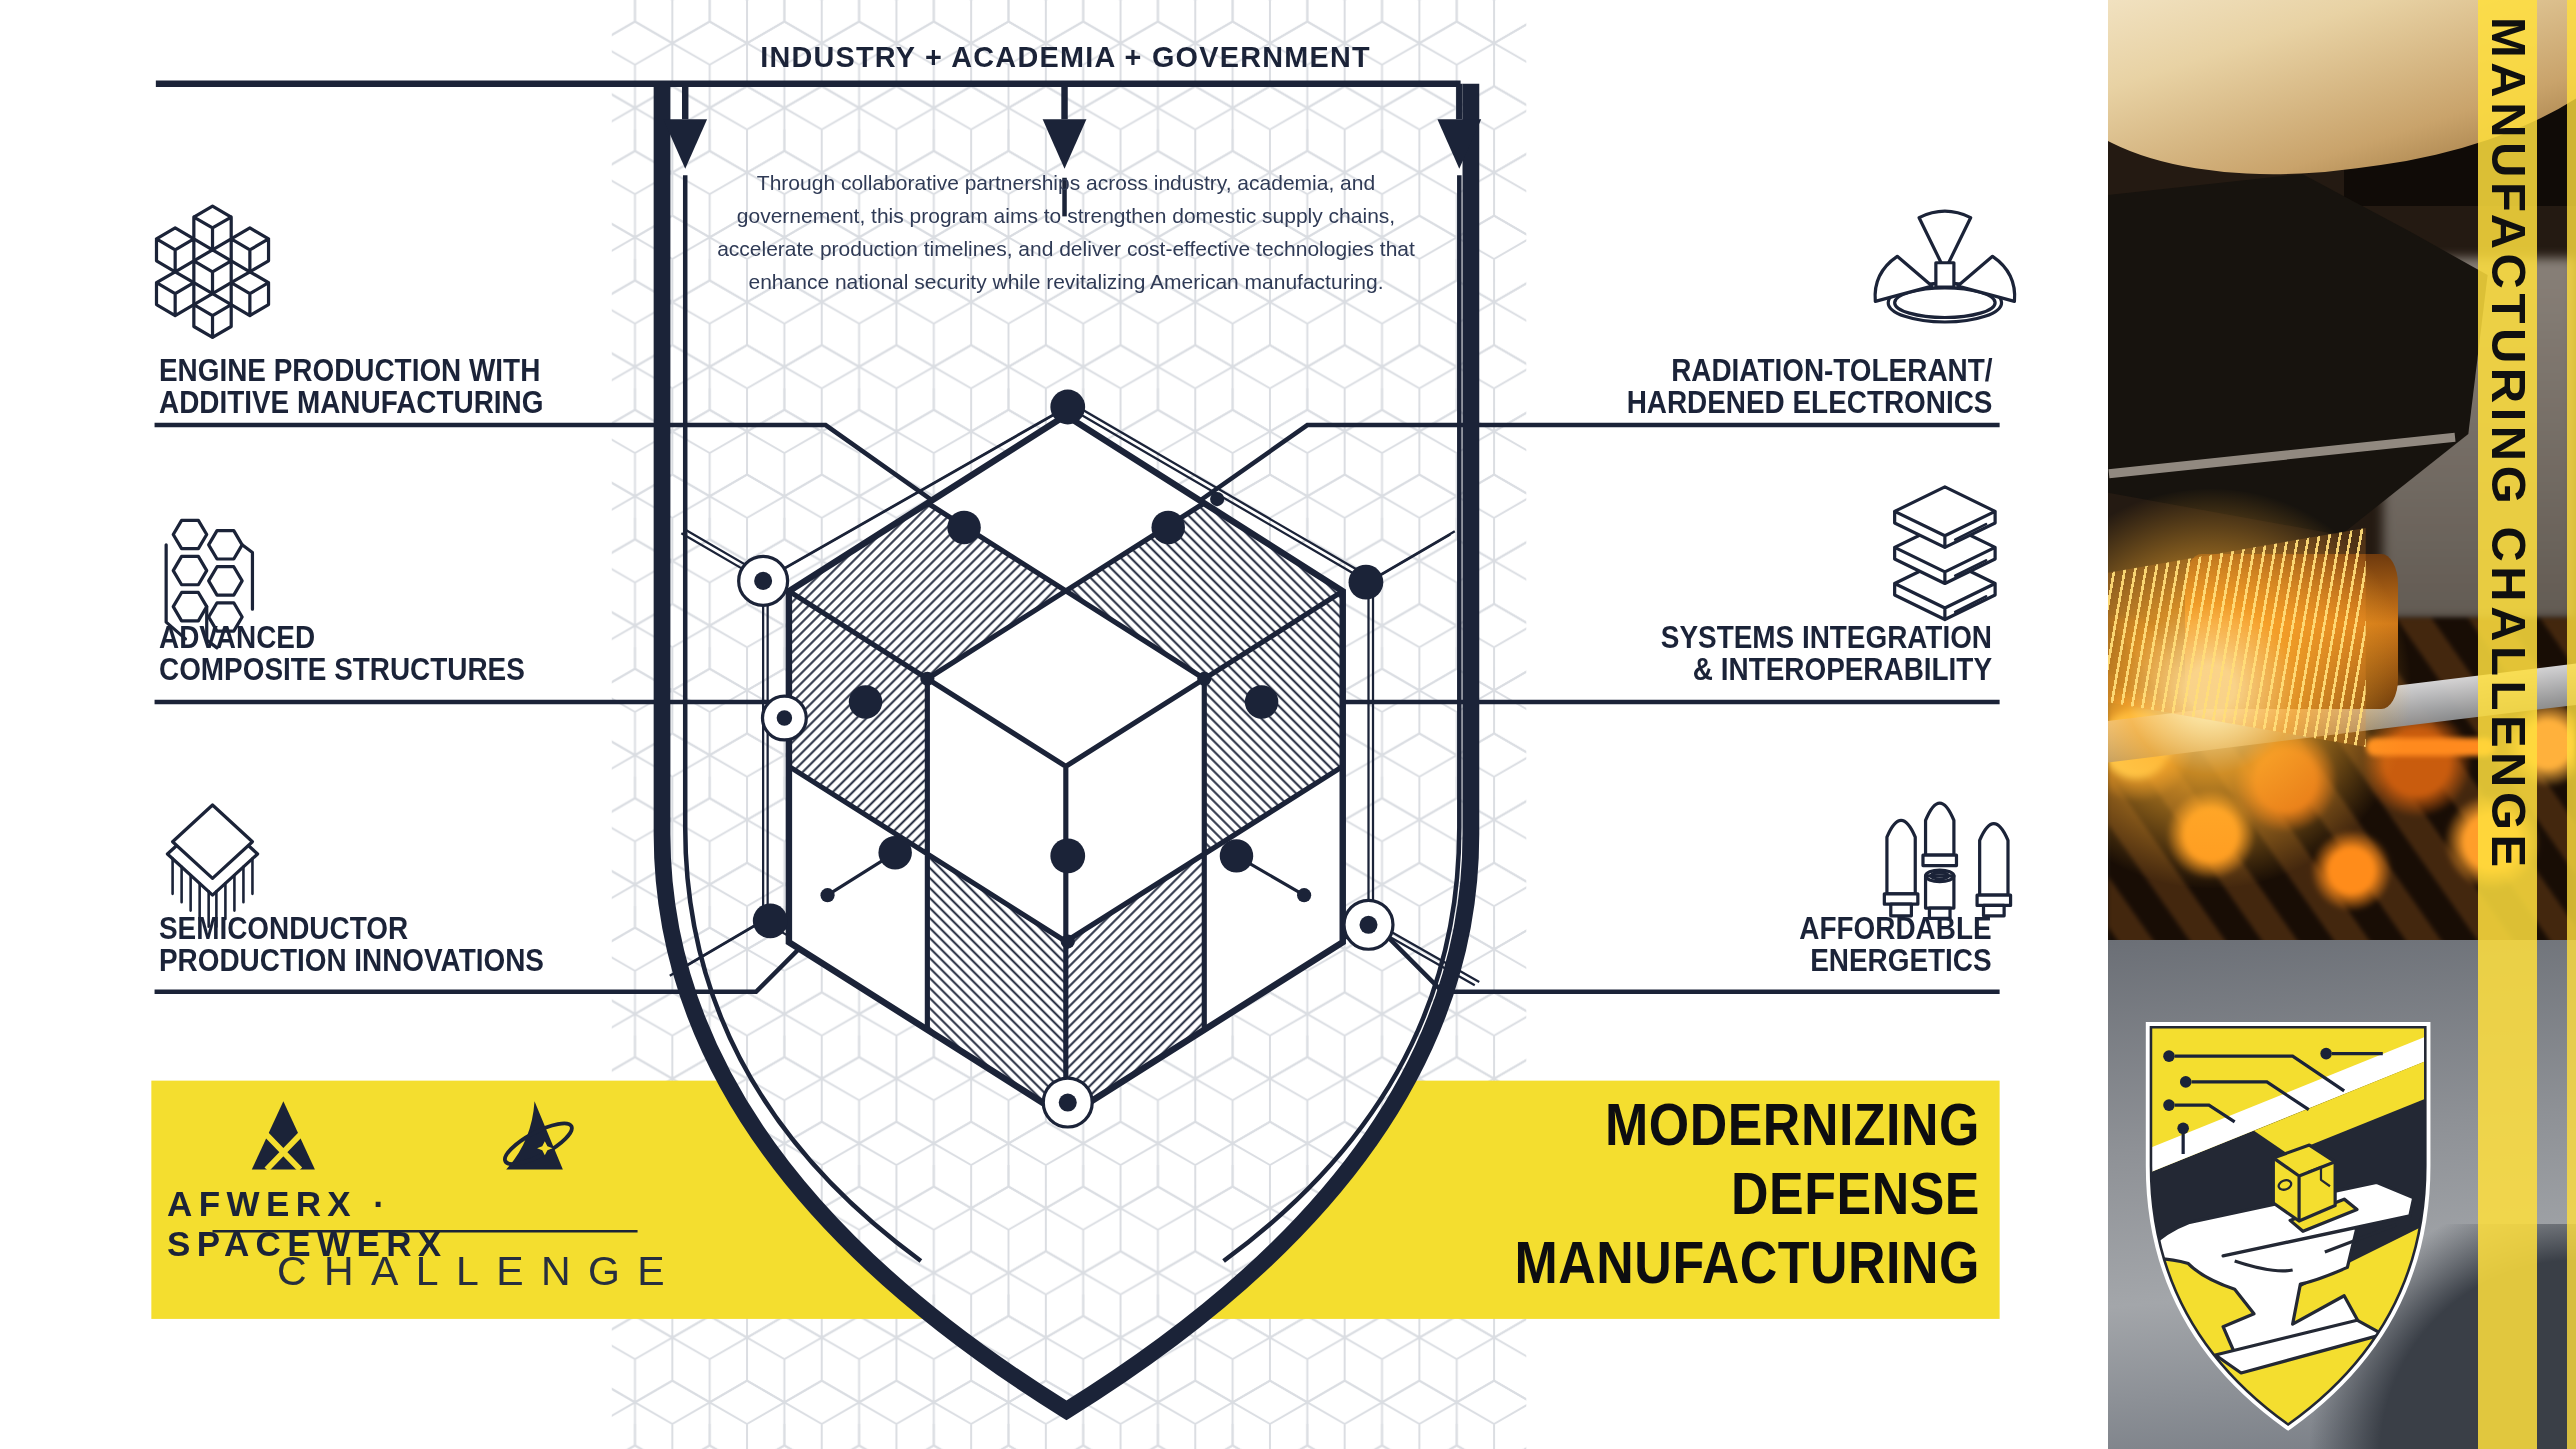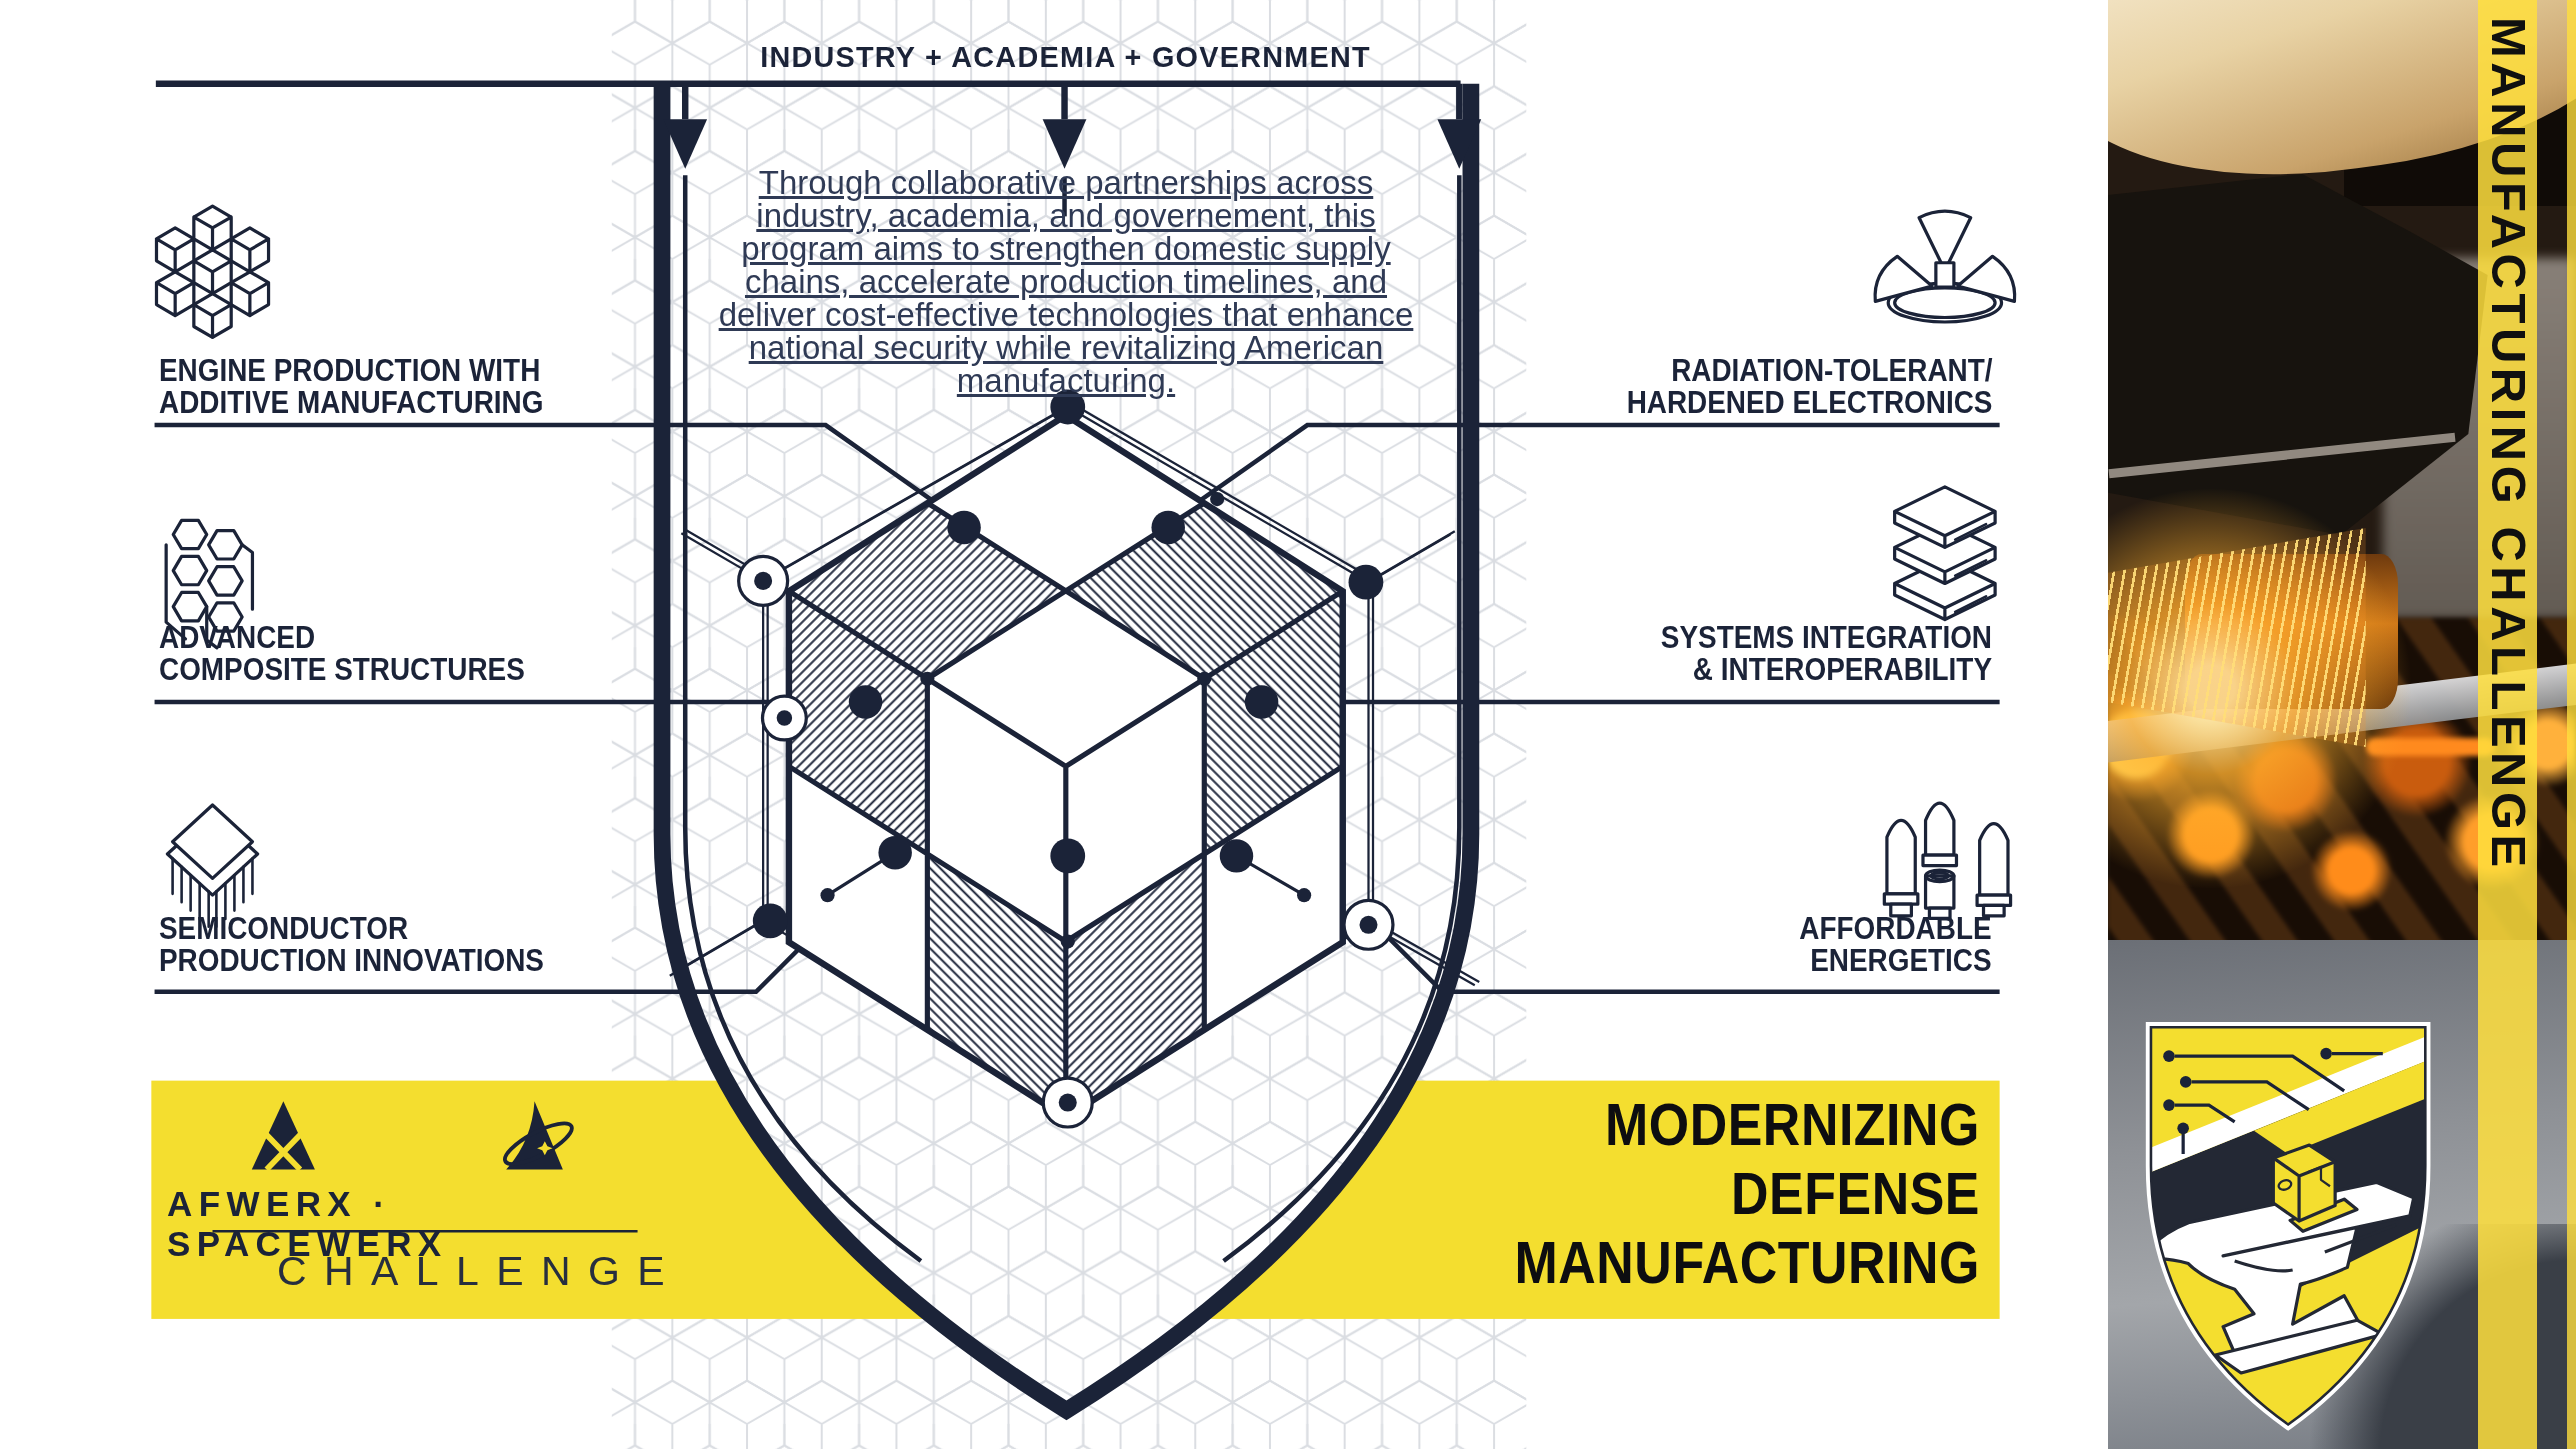--- a/index.html
+++ b/index.html
@@ -7,22 +7,22 @@
     --faint:#DADDE2; --para:#2F3A55;
   }
   html,body{margin:0;padding:0;background:#fff;}
   .stage{position:relative;width:2576px;height:1449px;overflow:hidden;background:#fff;
          font-family:"Liberation Sans",sans-serif;}
   .abs{position:absolute;}
   svg{display:block;}
   
   .hdr-title{left:676px;top:40px;width:779px;text-align:center;font-size:30px;font-weight:bold;
              letter-spacing:1.3px;color:var(--navy);transform:scaleX(.96);z-index:30;}
-  .intro{left:707px;top:166px;width:718px;text-align:center;font-size:33px;line-height:33px;
-         color:var(--para);z-index:30;text-decoration:underline;}
+  .intro{left:707px;top:166px;width:718px;text-align:center;font-size:21px;line-height:33px;
+         color:var(--para);z-index:30;}
   .flabel{font-size:31px;font-weight:bold;line-height:32px;color:var(--navy);z-index:30;white-space:nowrap;}
   .flabel.l{transform:scaleX(.9);transform-origin:0 50%;}
   .flabel.r{text-align:right;transform:scaleX(.9);transform-origin:100% 50%;}
   .big-title{right:596px;top:1091px;width:1030px;text-align:right;font-size:59px;font-weight:800;
              line-height:69px;color:var(--black);transform:scaleX(.88);transform-origin:100% 0;
              letter-spacing:0.6px;z-index:30;}
   .brand{left:167px;top:1184px;width:515px;text-align:left;font-size:35px;font-weight:bold;
          letter-spacing:6.4px;color:var(--navy);z-index:30;}
   .challenge{left:167px;top:1248px;width:515px;text-align:right;font-size:41px;font-weight:400;
              letter-spacing:17.4px;color:#272E3F;z-index:30;}

